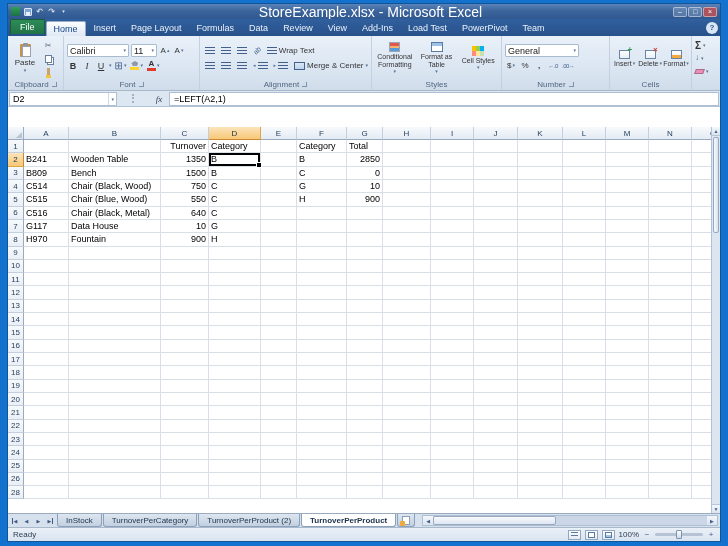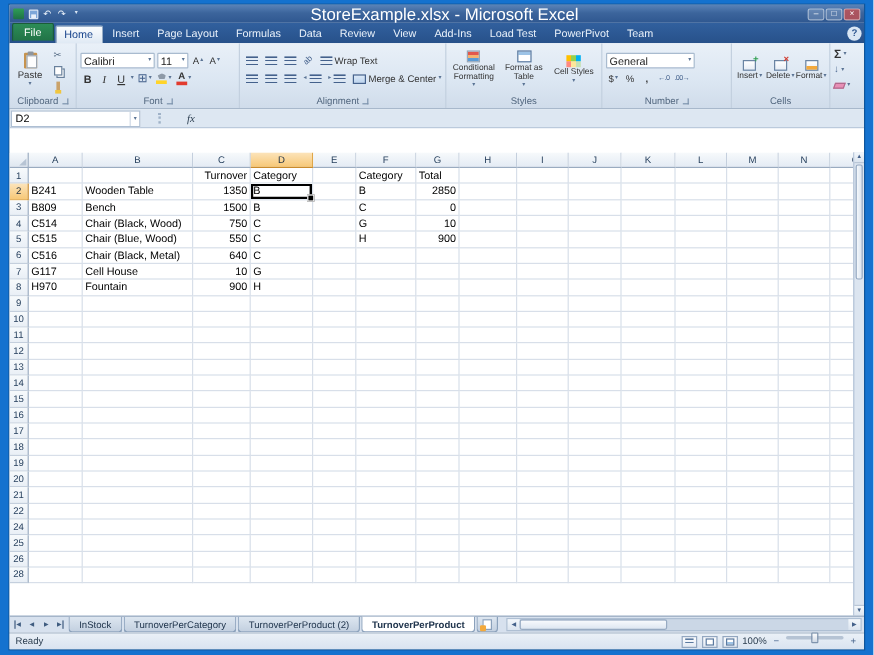--- a/index.html
+++ b/index.html
@@ -145,21 +145,21 @@
   .instab{width:18px;justify-content:center;padding:0;}
   .i-newsheet{width:8px;height:9px;background:#fff;border:1px solid #8ba1bb;position:relative;}
   .i-newsheet:after{content:'';position:absolute;left:-3px;bottom:-2px;width:5px;height:5px;background:#f3a93c;border-radius:1px;}
   .hscroll{flex:1;display:flex;align-items:stretch;margin:1px 2px 1px 6px;border:1px solid #aebfd3;background:#cbd7e6;min-width:40px;}
   .hs-arrow{flex:none;width:10px;display:flex;align-items:center;justify-content:center;font-size:5px;color:#44618a;background:linear-gradient(#f3f7fb,#dbe4ef);}
   .hs-track{flex:1;position:relative;}
   .hs-thumb{position:absolute;left:0;top:0;height:100%;width:45%;background:linear-gradient(#f8fafd,#dde6f1);border:1px solid #97aac2;border-radius:2px;}
 
   
   .statusbar{flex:none;height:14px;background:linear-gradient(#eaf0f7,#d9e3f0);border-top:1px solid #a9b9cc;display:flex;align-items:center;font-size:8px;color:#2c3e50;padding:0 5px;gap:5px;}
-  .sb-right{margin-left:auto;display:flex;gap:4px;}
+  .sb-right{margin-left:auto;display:flex;align-items:center;gap:4px;}
   .viewbtn{width:13px;height:10px;border:1px solid #93a7c0;background:linear-gradient(#fdfdfe,#e3eaf3);display:flex;align-items:center;justify-content:center;}
   .vi{display:block;width:7px;height:6px;}
   .vi-normal{background:repeating-linear-gradient(to bottom,#5b7aa0 0 1px,transparent 1px 3px);}
   .vi-layout{background:#fff;border:1px solid #5b7aa0;}
   .vi-break{background:linear-gradient(#fff 0 2px,#9dc3e6 2px 4px,#fff 4px);border:1px solid #5b7aa0;}
   .zbtn{font-size:8px;color:#44618a;width:8px;text-align:center;}
   .ztrack{width:48px;height:3px;background:#b5c3d4;border-radius:2px;position:relative;}
   .ztrack:before{content:'';position:absolute;left:50%;top:-2px;width:1px;height:7px;background:#93a7c0;}
   .zthumb{position:absolute;left:calc(50% - 3px);top:-3px;width:6px;height:9px;background:linear-gradient(#fdfdfd,#cfd9e6);border:1px solid #7e93ad;border-radius:1px;}
 </style>
@@ -445,20 +445,21 @@
 
     <div class="fmbar">
       <div class="namebox">
         <span>D2</span>
         <span class="nbarr">▾</span>
       </div>
       <div class="fgapzone">
           <span class="dots"></span>
         </div>
       <div class="fxbtn">fx</div>
+      <div class="fval">=LEFT(A2,1)</div>
     </div>
 
     <div class="gapband"></div>
 
     <div class="gridwrap">
       <div class="gridmain">
         <div class="headrow">
           <div class="cornerbox"></div>
         <div class="colh" style="width: 45px;">A</div>
             <div class="colh" style="width: 92px;">B</div>
@@ -581,21 +582,21 @@
               <div class="cell" style="width: 44px;"></div>
               <div class="cell" style="width: 45px;"></div>
               <div class="cell" style="width: 43px;"></div>
               <div class="cell" style="width: 43px;"></div>
               <div class="cell" style="width: 43px;"></div>
               <div class="cell" style="width: 43px;"></div>
             </div>
             <div class="g-row">
               <div class="rowh">7</div>
               <div class="cell filled" style="width: 45px;">G117</div>
-              <div class="cell filled" style="width: 92px;">Cell House</div>
+              <div class="cell filled" style="width: 92px;">Data House</div>
               <div class="cell filled r" style="width: 48px;">10</div>
               <div class="cell filled" style="width: 52px;">G</div>
               <div class="cell" style="width: 36px;"></div>
               <div class="cell" style="width: 50px;"></div>
               <div class="cell" style="width: 36px;"></div>
               <div class="cell" style="width: 48px;"></div>
               <div class="cell" style="width: 43px;"></div>
               <div class="cell" style="width: 44px;"></div>
               <div class="cell" style="width: 45px;"></div>
               <div class="cell" style="width: 43px;"></div>
@@ -850,20 +851,38 @@
               <div class="cell" style="width: 43px;"></div>
               <div class="cell" style="width: 44px;"></div>
               <div class="cell" style="width: 45px;"></div>
               <div class="cell" style="width: 43px;"></div>
               <div class="cell" style="width: 43px;"></div>
               <div class="cell" style="width: 43px;"></div>
               <div class="cell" style="width: 43px;"></div>
             </div>
             <div class="g-row">
               <div class="rowh">22</div>
+              <div class="cell" style="width: 45px;"></div>
+              <div class="cell" style="width: 92px;"></div>
+              <div class="cell" style="width: 48px;"></div>
+              <div class="cell" style="width: 52px;"></div>
+              <div class="cell" style="width: 36px;"></div>
+              <div class="cell" style="width: 50px;"></div>
+              <div class="cell" style="width: 36px;"></div>
+              <div class="cell" style="width: 48px;"></div>
+              <div class="cell" style="width: 43px;"></div>
+              <div class="cell" style="width: 44px;"></div>
+              <div class="cell" style="width: 45px;"></div>
+              <div class="cell" style="width: 43px;"></div>
+              <div class="cell" style="width: 43px;"></div>
+              <div class="cell" style="width: 43px;"></div>
+              <div class="cell" style="width: 43px;"></div>
+            </div>
+            <div class="g-row">
+              <div class="rowh">23</div>
               <div class="cell" style="width: 45px;"></div>
               <div class="cell" style="width: 92px;"></div>
               <div class="cell" style="width: 48px;"></div>
               <div class="cell" style="width: 52px;"></div>
               <div class="cell" style="width: 36px;"></div>
               <div class="cell" style="width: 50px;"></div>
               <div class="cell" style="width: 36px;"></div>
               <div class="cell" style="width: 48px;"></div>
               <div class="cell" style="width: 43px;"></div>
               <div class="cell" style="width: 44px;"></div>

